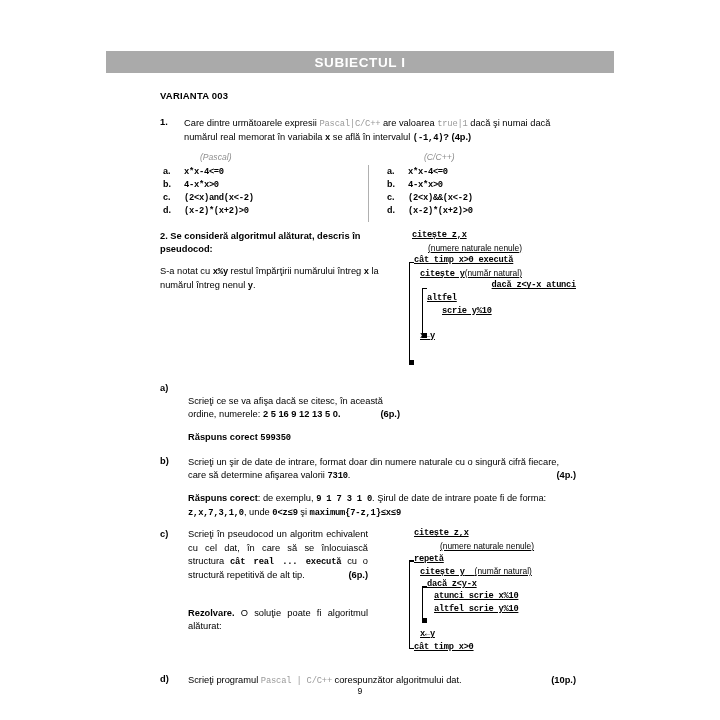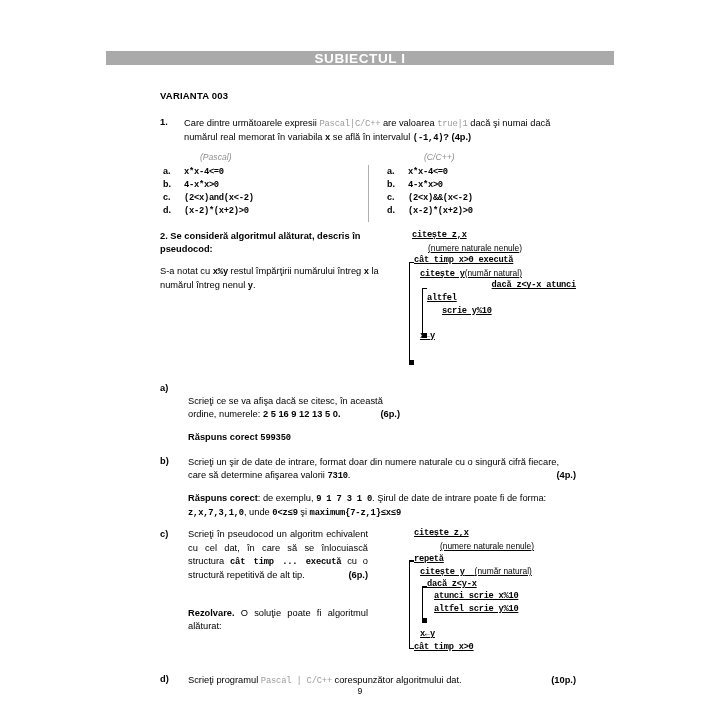--- a/index.html
+++ b/index.html
@@ -20,21 +20,21 @@
     left: 0; top: 0;
     width: 720px;
     height: 720px;
   }
   
   .header-bar {
     position: absolute;
     left: 106px;
     top: 51px;
     width: 508px;
-    height: 14px;
+    height: 22px;
     background: #aaaaaa;
     display: flex;
     align-items: center;
     justify-content: center;
   }
   .header-bar-title {
     color: #ffffff;
     font-size: 13.5px;
     font-weight: bold;
     letter-spacing: 0.6px;
@@ -373,21 +373,21 @@
       </div>
       <div class="ans-para" style="padding-left:28px;">
         <span class="b">Răspuns corect</span><span>: de exemplu, </span><span class="mono">9 1 7 3 1 0</span><span>. Şirul de date de intrare poate fi de forma: </span><span class="mono">z,x,7,3,1,0</span><span>, unde </span><span class="mono">0&lt;z≤9</span><span> şi </span><span class="mono">maximum{7-z,1}≤x≤9</span>
       </div>
 
       <div class="q2-head" style="margin-top:9px;">
         <div class="q2-left">
           <div class="sub-row" style="margin-top:0;">
             <div class="sub-letter">c)</div>
             <div class="sub-text justify" style="width:180px; flex:0 0 180px;">
-              <span>Scrieţi în pseudocod un algoritm echivalent cu cel dat, în care să se înlocuiască structura </span><span class="mono">cât timp ... execută</span><span> cu o structură repetitivă de alt tip.</span>
+              <span>Scrieţi în pseudocod un algoritm echivalent cu cel dat, în care să se înlocuiască structura </span><span class="mono">cât real ... execută</span><span> cu o structură repetitivă de alt tip.</span>
               <span class="pts">(6p.)</span>
             </div>
           </div>
           <div class="sub-row" style="margin-top:24px;">
             <div class="sub-letter"></div>
             <div class="sub-text justify" style="width:180px; flex:0 0 180px;">
               <span class="b">Rezolvare.</span><span> O soluţie poate fi algoritmul alăturat:</span>
             </div>
           </div>
         </div>

